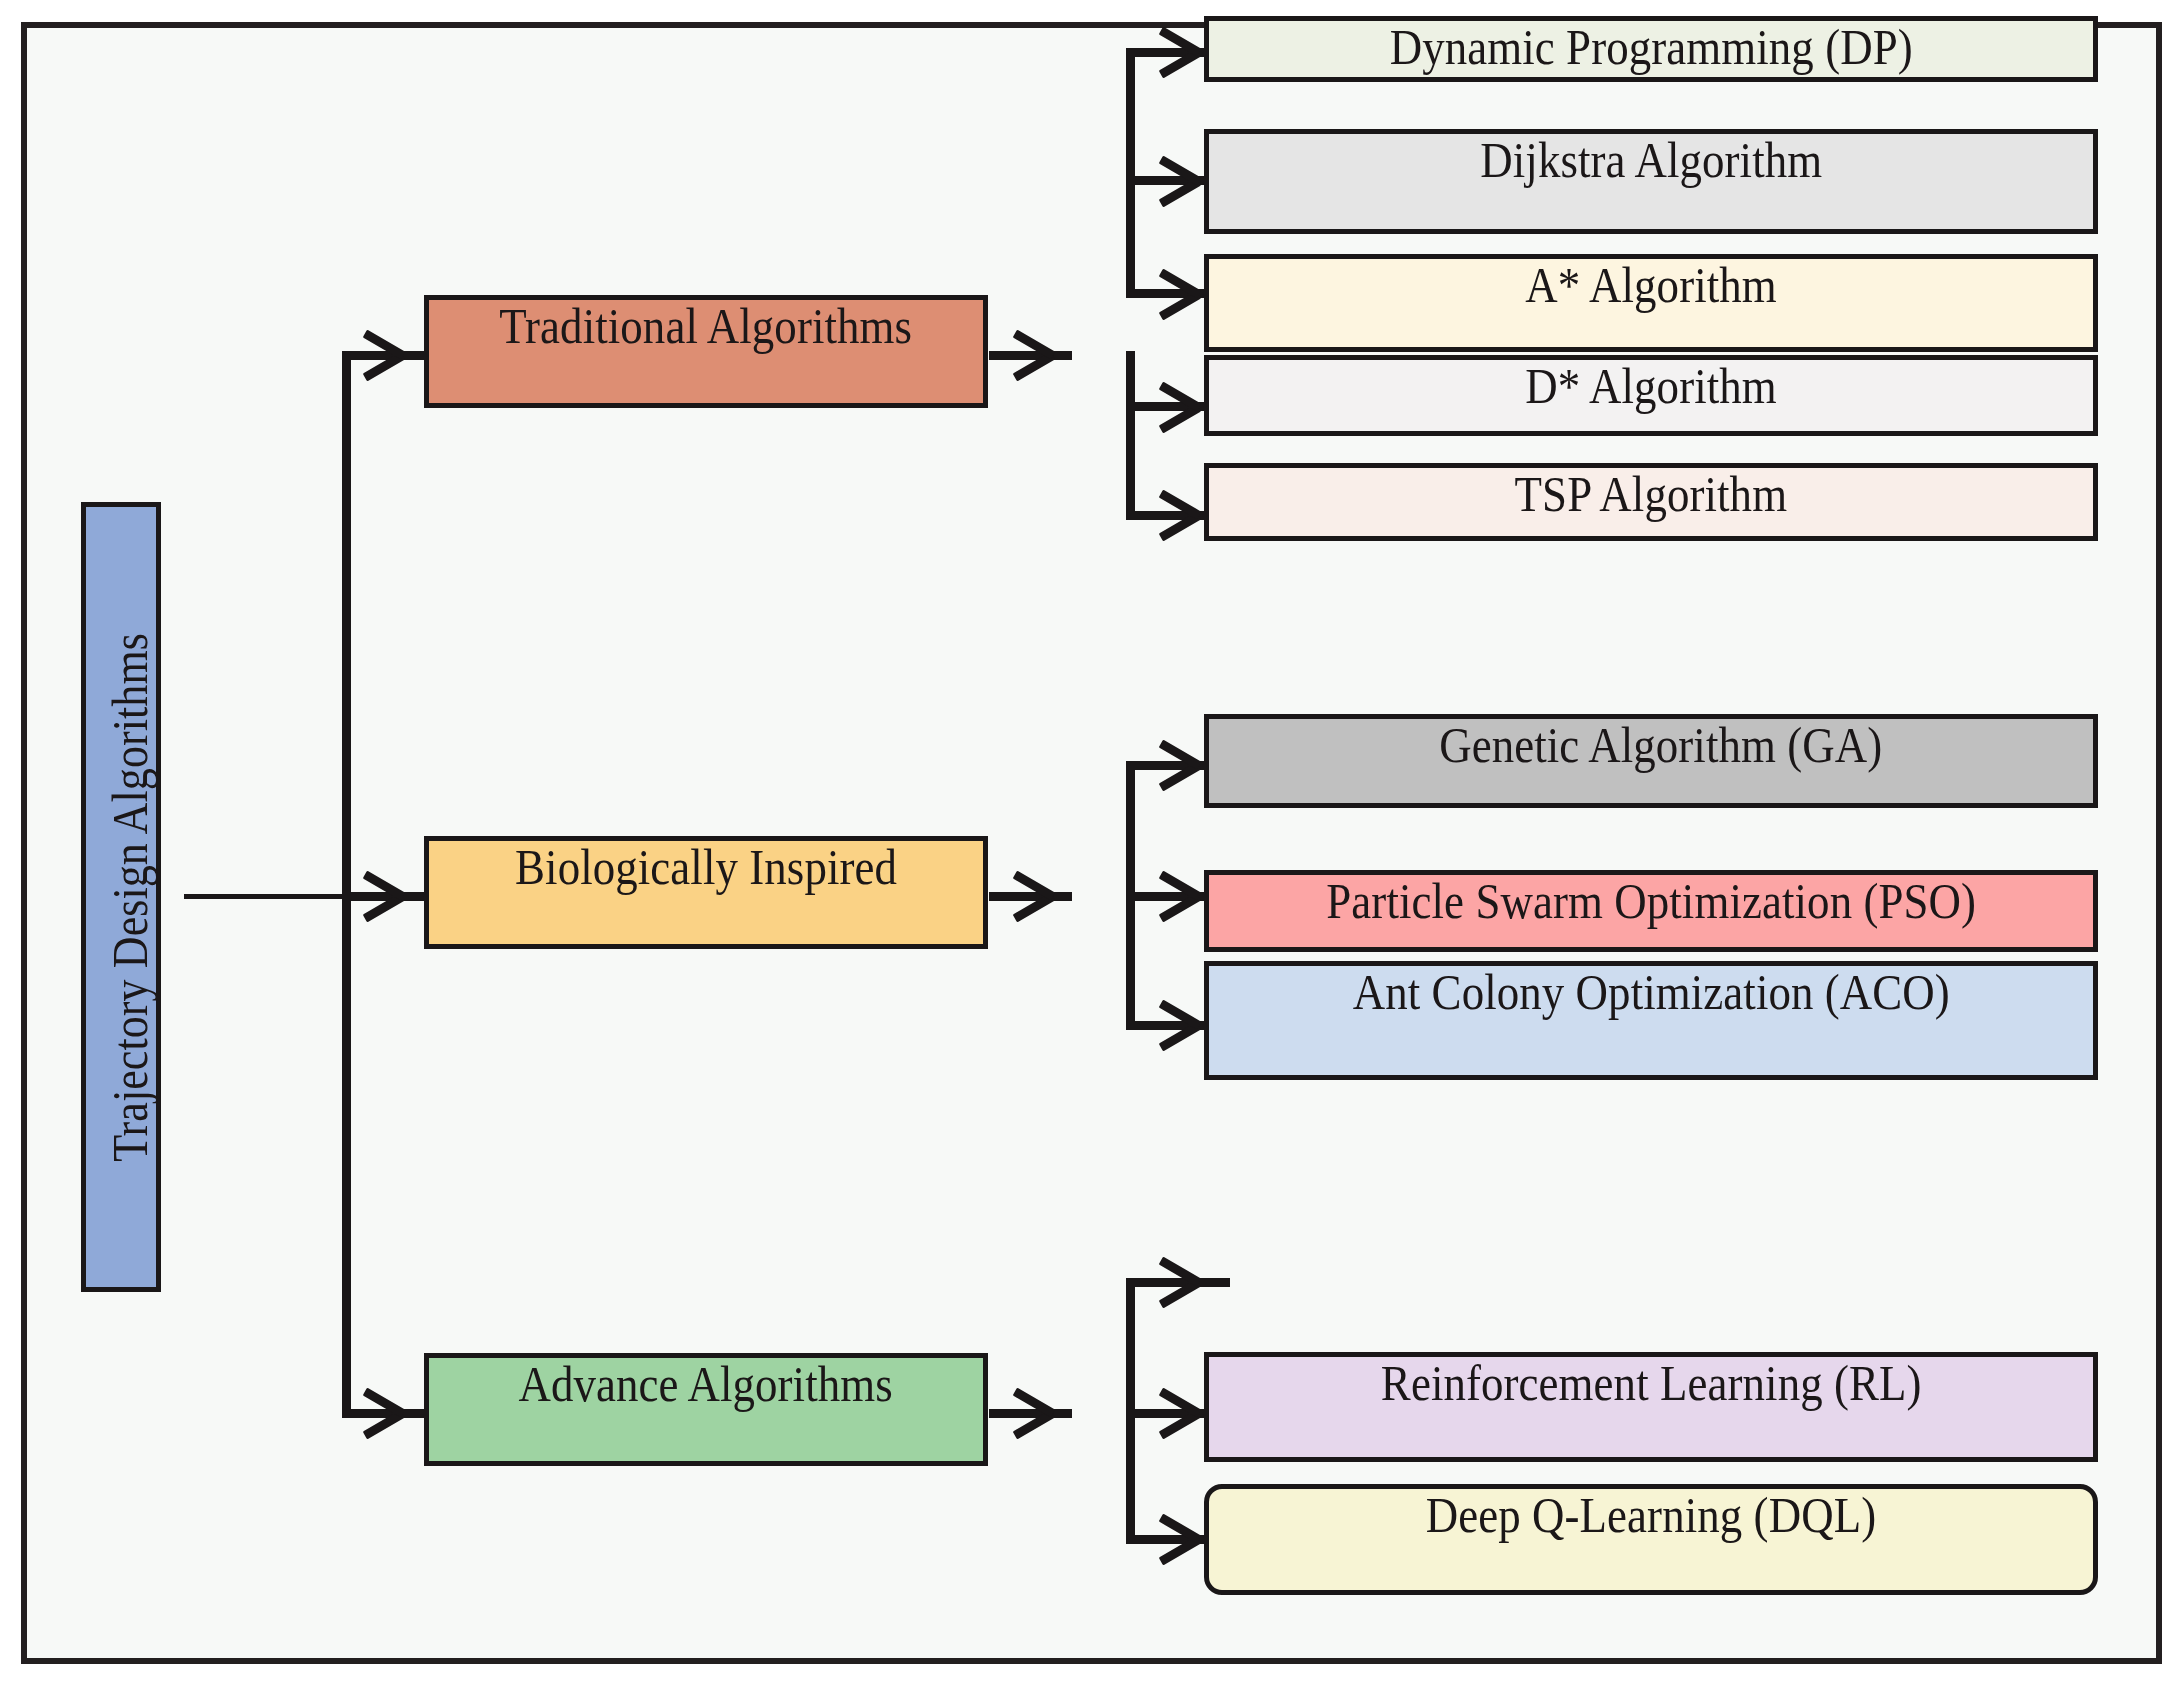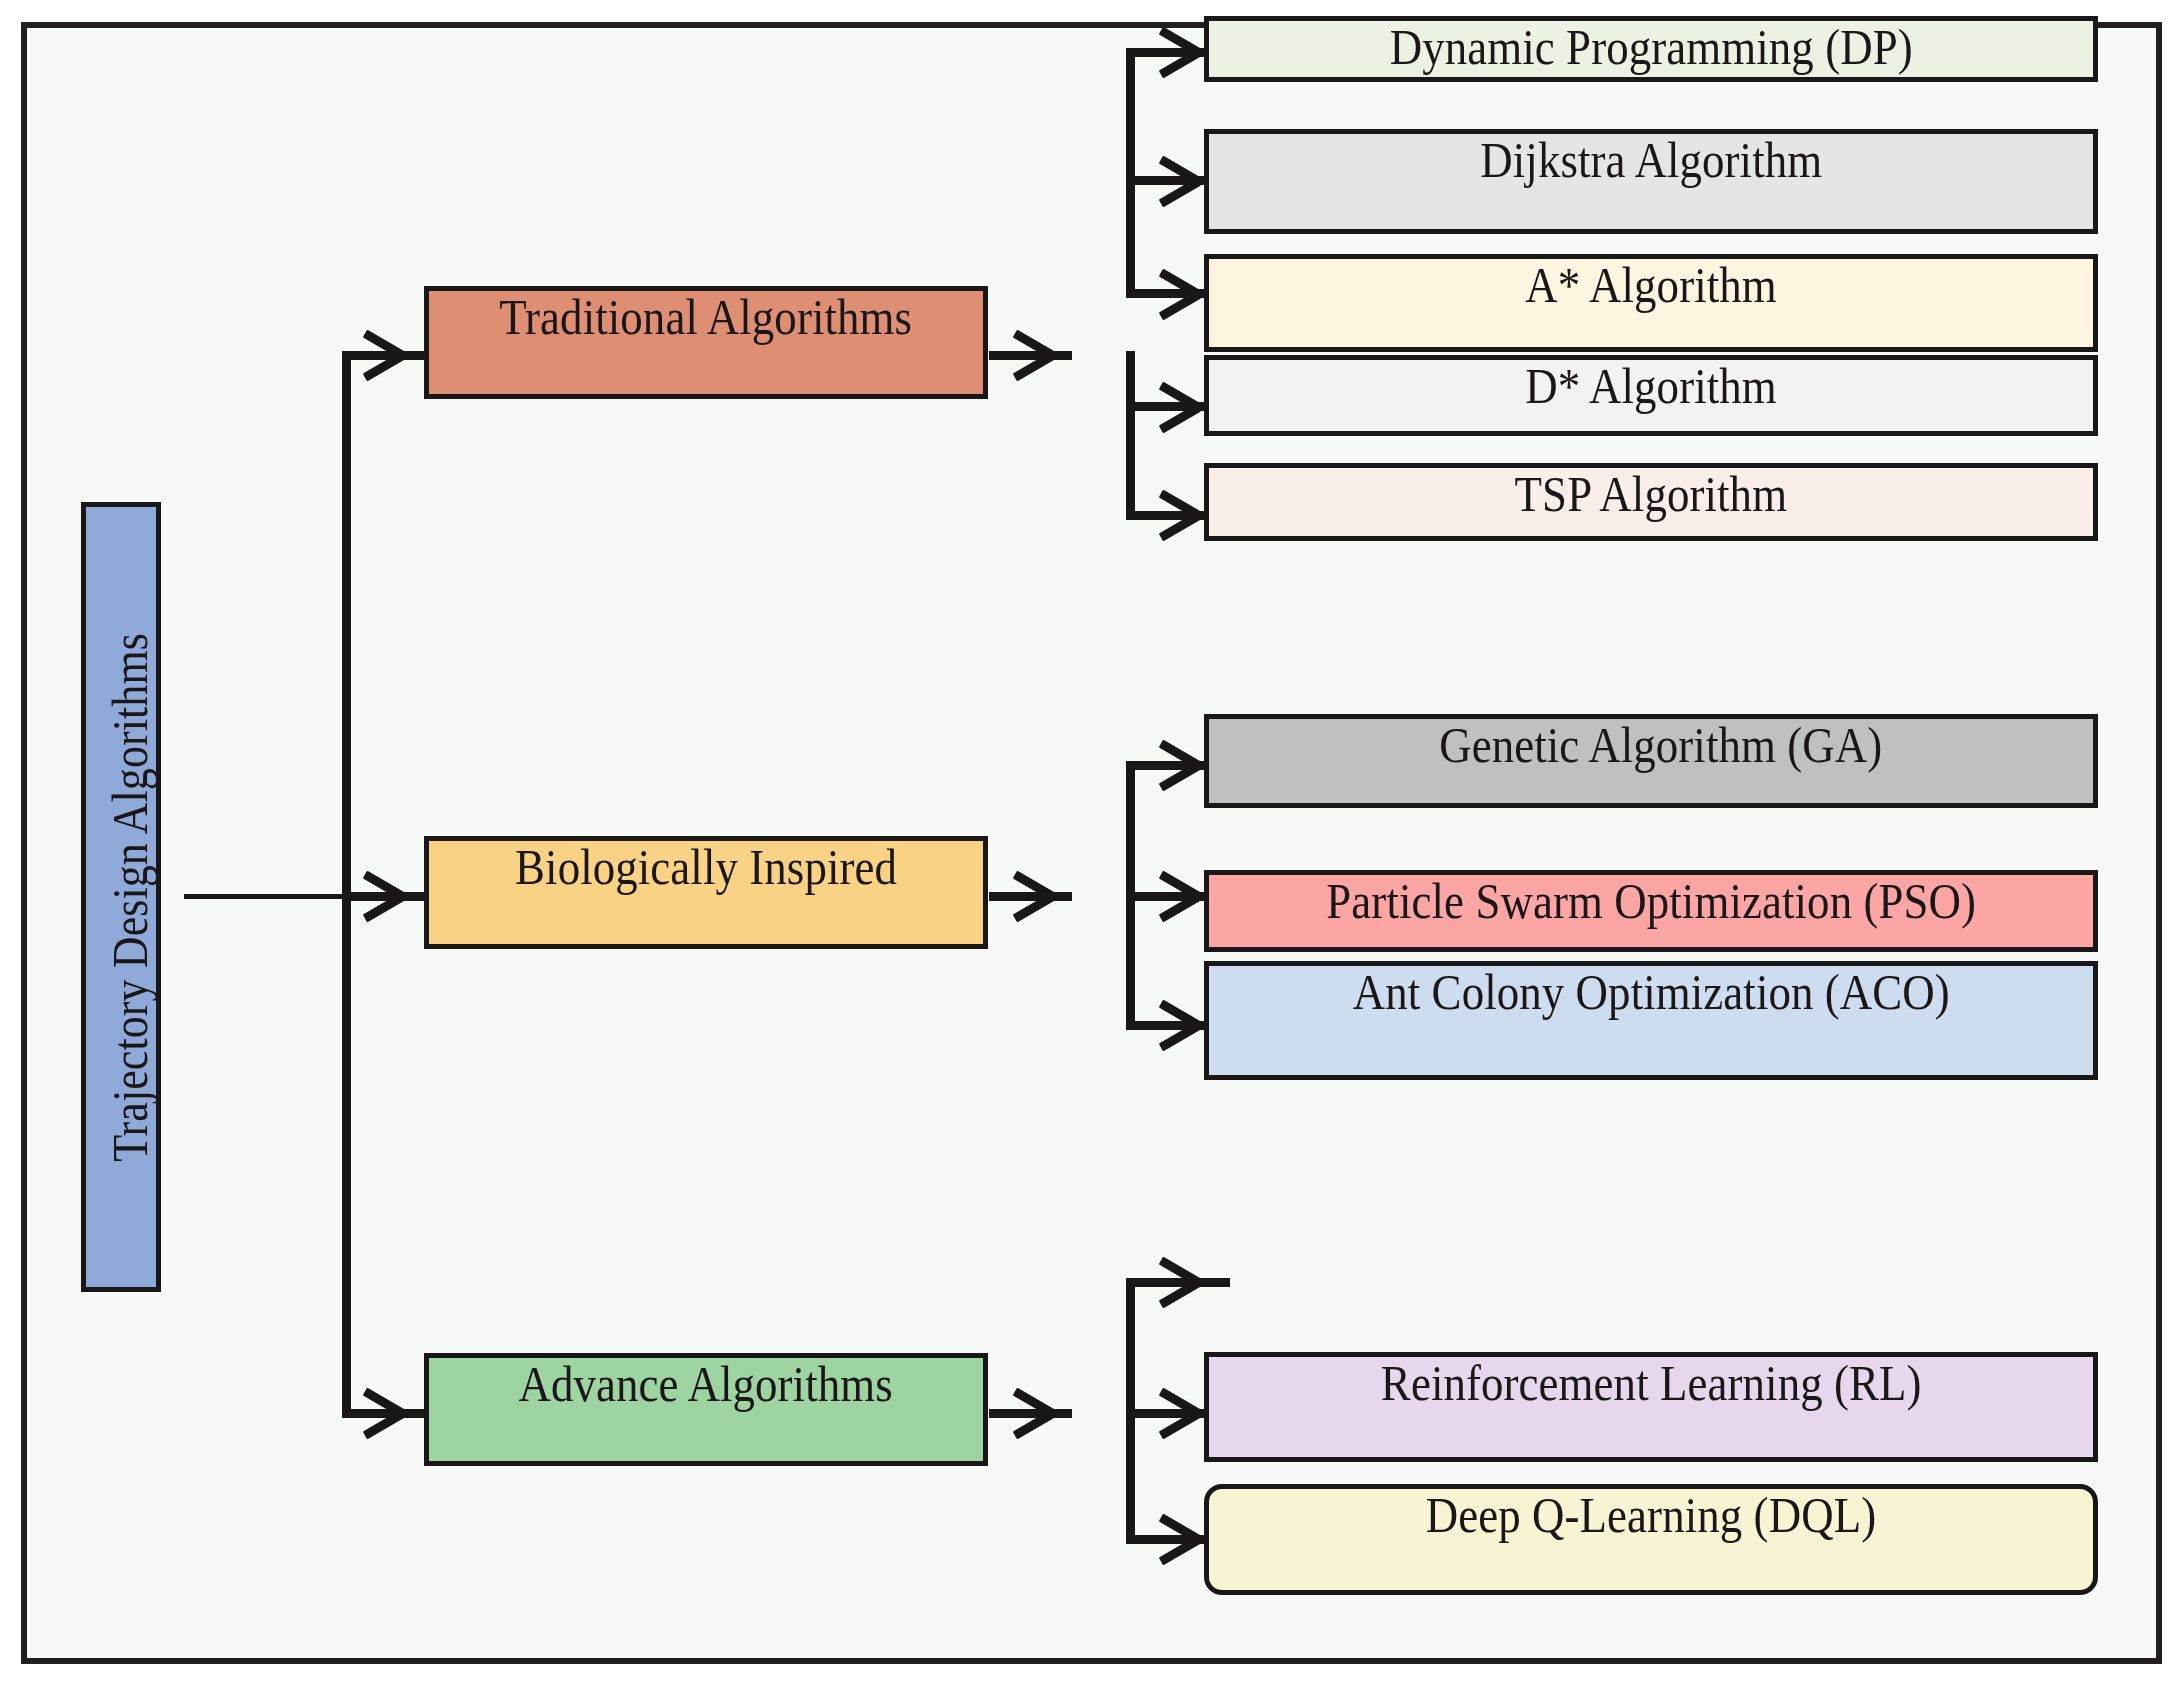--- a/index.html
+++ b/index.html
@@ -140,21 +140,21 @@
     <div class="arrowhead" style="left:1172px; top:1254px;"></div>
     <div class="hline" style="left:1099px; top:1381px; width:104px; height:9px;"></div>
     <div class="arrowhead" style="left:1172px; top:1385px;"></div>
     <div class="hline" style="left:1099px; top:1507px; width:104px; height:9px;"></div>
     <div class="arrowhead" style="left:1172px; top:1511px;"></div>
 
     <div class="node" id="root-node" style="left:54px; top:474px; width:80px; height:790px; background:#8FA9D8;">
       <span class="label">Trajectory Design Algorithms</span>
     </div>
 
-    <div class="node" style="left:397px; top:258px; width:564px; height:113px; background:#DD8E73;">
+    <div class="node" style="left:397px; top:267px; width:564px; height:113px; background:#DD8E73;">
       <span class="label">Traditional Algorithms</span>
     </div>
 
     <div class="node" style="left:397px; top:808px; width:564px; height:113px; background:#FAD285;">
       <span class="label">Biologically Inspired</span>
     </div>
 
     <div class="node" style="left:397px; top:1325px; width:564px; height:113px; background:#9ED3A2;">
       <span class="label">Advance Algorithms</span>
     </div>

